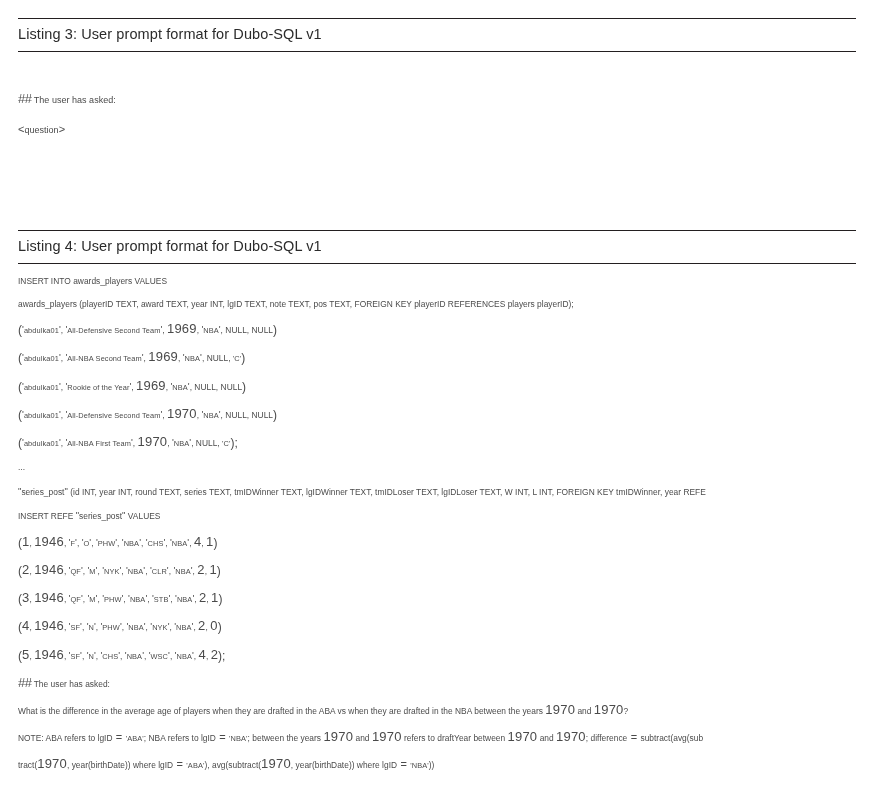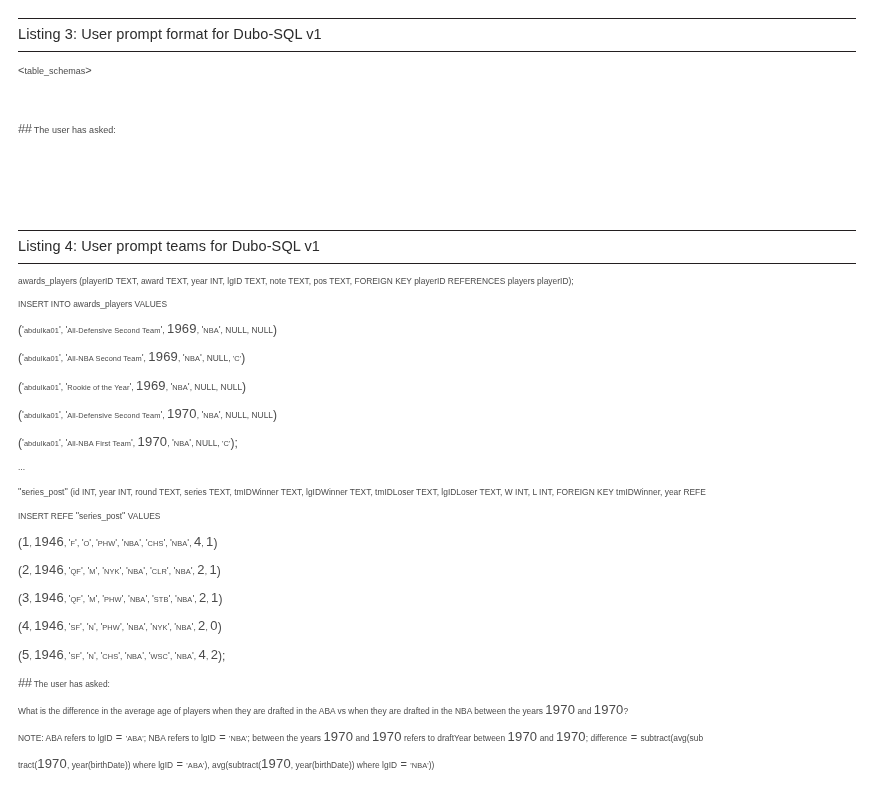--- a/index.html
+++ b/index.html
@@ -115,35 +115,35 @@
 <body>
 
 <div class="page">
 
   <div class="listing l3" id="listing3">
     <hr class="rule">
     <div class="listing-caption">Listing 3: User prompt format for Dubo-SQL v1</div>
     <hr class="rule">
 
     <div class="listing-body">
-      <div class="code-line"><span class="angle">&lt;</span><span>table_schemas</span><span class="angle">&gt;</span></div>
       <div class="code-line blank"></div>
       <div class="code-line"><span class="hash">##</span> <span>The user has asked:</span></div>
+      <div class="code-line"><span class="angle">&lt;</span>question<span class="angle">&gt;</span></div>
     </div>
   </div>
 
   <div class="listing" id="listing4">
     <hr class="rule">
-    <div class="listing-caption">Listing 4: User prompt teams for Dubo-SQL v1</div>
+    <div class="listing-caption">Listing 4: User prompt format for Dubo-SQL v1</div>
     <hr class="rule">
 
     <div class="listing-body">
 
+      <div class="code-line">INSERT INTO awards_players VALUES</div>
       <div class="code-line">awards_players (playerID TEXT, award TEXT, year INT, lgID TEXT, note TEXT, pos TEXT, FOREIGN KEY playerID REFERENCES players playerID);</div>
-      <div class="code-line">INSERT INTO awards_players VALUES</div>
 
       <div class="code-line"><span class="paren">(</span><span class="quote">'</span><span class="sm">abdulka01</span><span class="quote">'</span>, <span class="quote">'</span><span class="sm">All-Defensive Second Team</span><span class="quote">'</span>, <span class="num">1969</span>, <span class="quote">'</span><span class="sm">NBA</span><span class="quote">'</span>, <span>NULL</span>, <span>NULL</span><span class="paren">)</span></div>
 
       <div class="code-line"><span class="paren">(</span><span class="quote">'</span><span class="sm">abdulka01</span><span class="quote">'</span>, <span class="quote">'</span><span class="sm">All-NBA Second Team</span><span class="quote">'</span>, <span class="num">1969</span>, <span class="quote">'</span><span class="sm">NBA</span><span class="quote">'</span>, <span>NULL</span>, <span class="sm">'C'</span><span class="paren">)</span></div>
 
       <div class="code-line"><span class="paren">(</span><span class="quote">'</span><span class="sm">abdulka01</span><span class="quote">'</span>, <span class="quote">'</span><span class="sm">Rookie of the Year</span><span class="quote">'</span>, <span class="num">1969</span>, <span class="quote">'</span><span class="sm">NBA</span><span class="quote">'</span>, <span>NULL</span>, <span>NULL</span><span class="paren">)</span></div>
 
       <div class="code-line"><span class="paren">(</span><span class="quote">'</span><span class="sm">abdulka01</span><span class="quote">'</span>, <span class="quote">'</span><span class="sm">All-Defensive Second Team</span><span class="quote">'</span>, <span class="num">1970</span>, <span class="quote">'</span><span class="sm">NBA</span><span class="quote">'</span>, <span>NULL</span>, <span>NULL</span><span class="paren">)</span></div>
 
       <div class="code-line"><span class="paren">(</span><span class="quote">'</span><span class="sm">abdulka01</span><span class="quote">'</span>, <span class="quote">'</span><span class="sm">All-NBA First Team</span><span class="quote">'</span>, <span class="num">1970</span>, <span class="quote">'</span><span class="sm">NBA</span><span class="quote">'</span>, <span>NULL</span>, <span class="sm">'C'</span><span class="paren">);</span></div>

